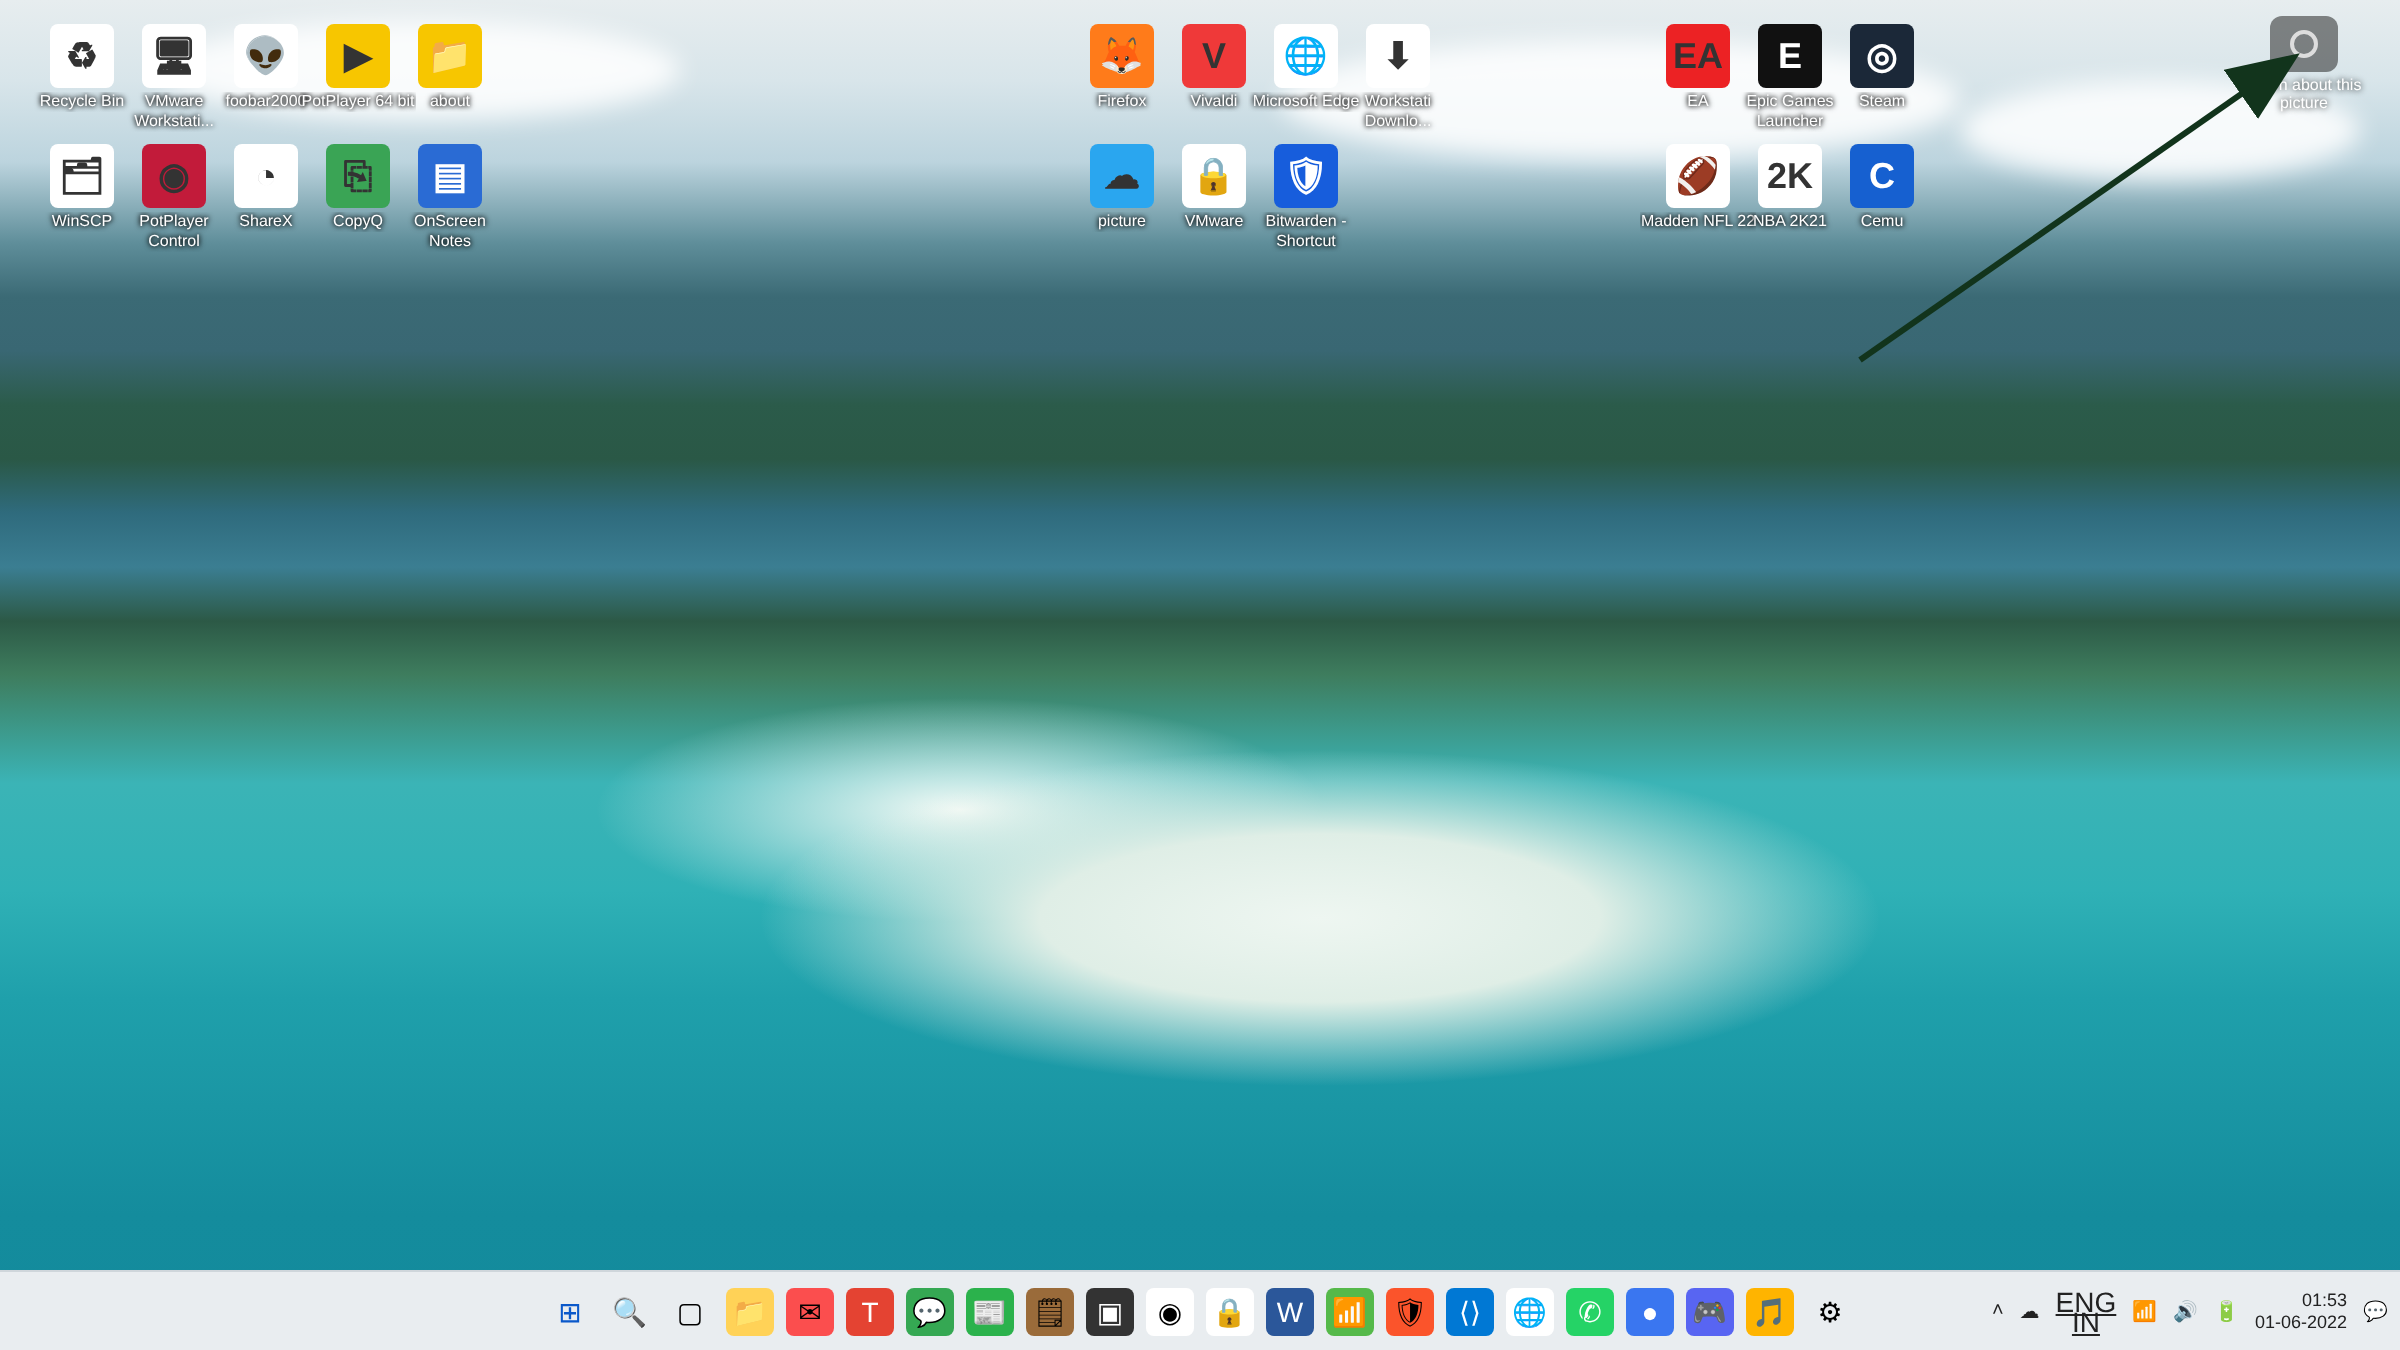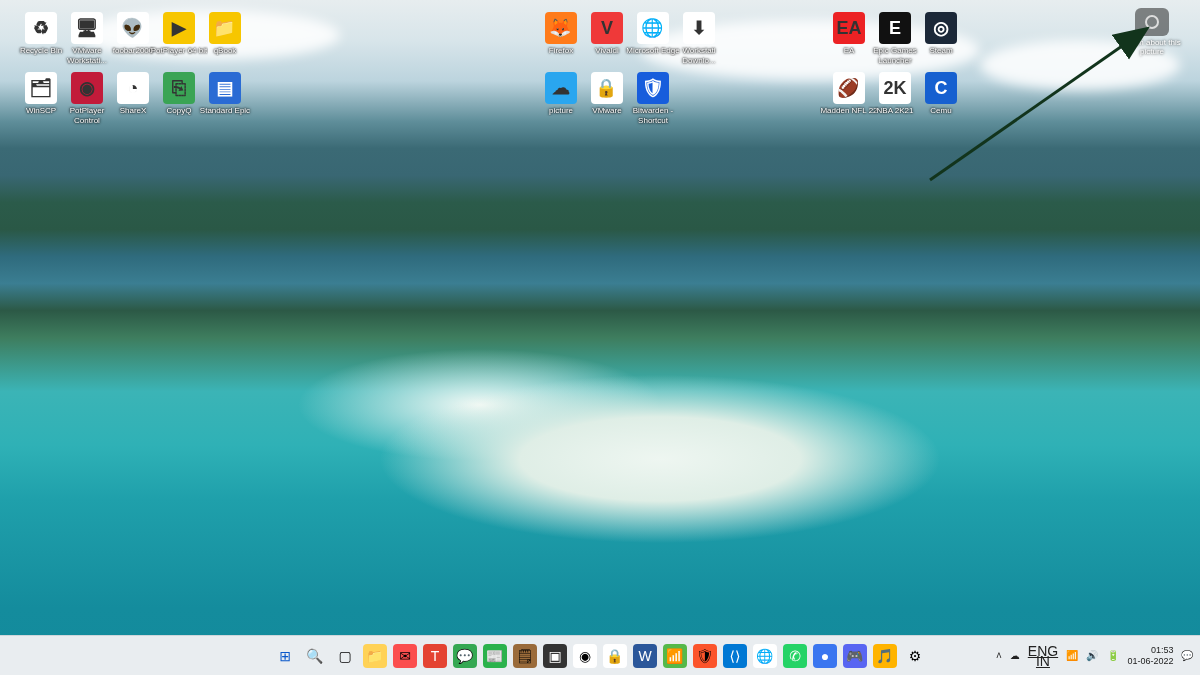--- a/index.html
+++ b/index.html
@@ -91,41 +91,41 @@
       <div class="di" style="left: 104px; top: 6px;">
         <div class="tile" style="background: rgb(255, 255, 255);">👽</div>
         <div class="lbl">foobar2000</div>
       </div>
       <div class="di" style="left: 150px; top: 6px;">
         <div class="tile" style="background: rgb(247, 198, 0);">▶</div>
         <div class="lbl">PotPlayer 64 bit</div>
       </div>
       <div class="di" style="left: 196px; top: 6px;">
         <div class="tile" style="background: rgb(247, 198, 0);">📁</div>
-        <div class="lbl">qBook</div>
+        <div class="lbl">about</div>
       </div>
       <div class="di" style="left: 12px; top: 66px;">
         <div class="tile" style="background: rgb(255, 255, 255);">🗂</div>
         <div class="lbl">WinSCP</div>
       </div>
       <div class="di" style="left: 58px; top: 66px;">
         <div class="tile" style="background: rgb(194, 27, 58);">◉</div>
         <div class="lbl">PotPlayer Control</div>
       </div>
       <div class="di" style="left: 104px; top: 66px;">
         <div class="tile" style="background: rgb(255, 255, 255);">◔</div>
         <div class="lbl">ShareX</div>
       </div>
       <div class="di" style="left: 150px; top: 66px;">
         <div class="tile" style="background: rgb(58, 164, 85);">⎘</div>
         <div class="lbl">CopyQ</div>
       </div>
       <div class="di" style="left: 196px; top: 66px;">
         <div class="tile" style="background: rgb(42, 107, 212); color: rgb(255, 255, 255);">▤</div>
-        <div class="lbl">Standard Epic</div>
+        <div class="lbl">OnScreen Notes</div>
       </div>
       <div class="di" style="left: 532px; top: 6px;">
         <div class="tile" style="background: rgb(255, 123, 26);">🦊</div>
         <div class="lbl">Firefox</div>
       </div>
       <div class="di" style="left: 578px; top: 6px;">
         <div class="tile" style="background: rgb(239, 57, 57);">V</div>
         <div class="lbl">Vivaldi</div>
       </div>
       <div class="di" style="left: 624px; top: 6px;">

